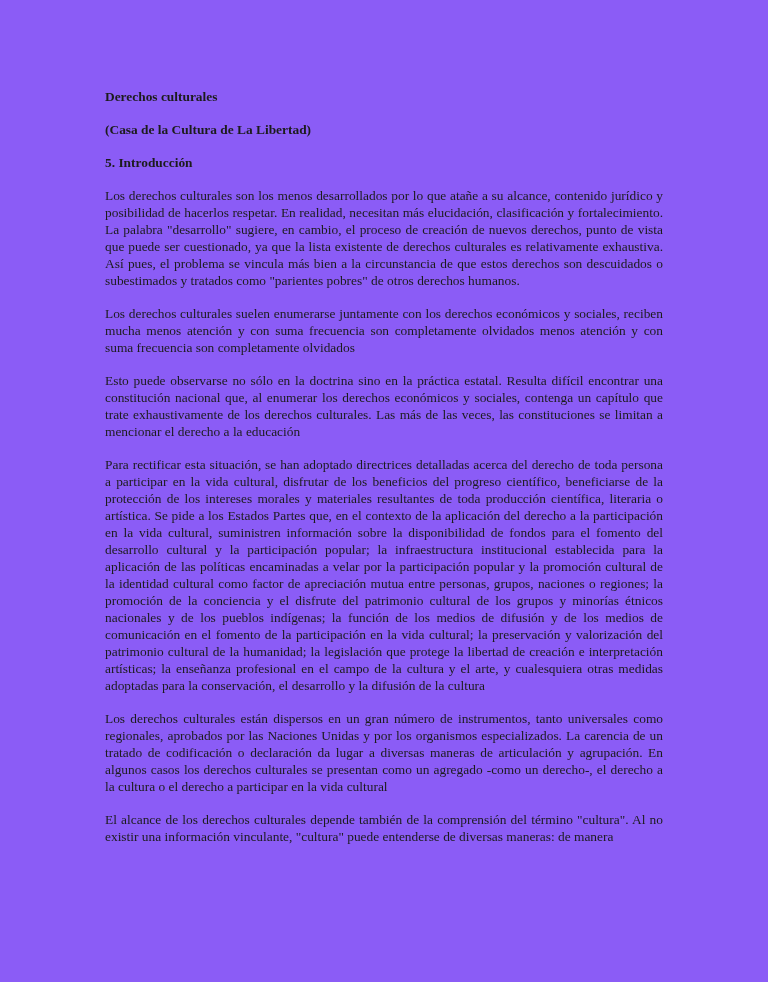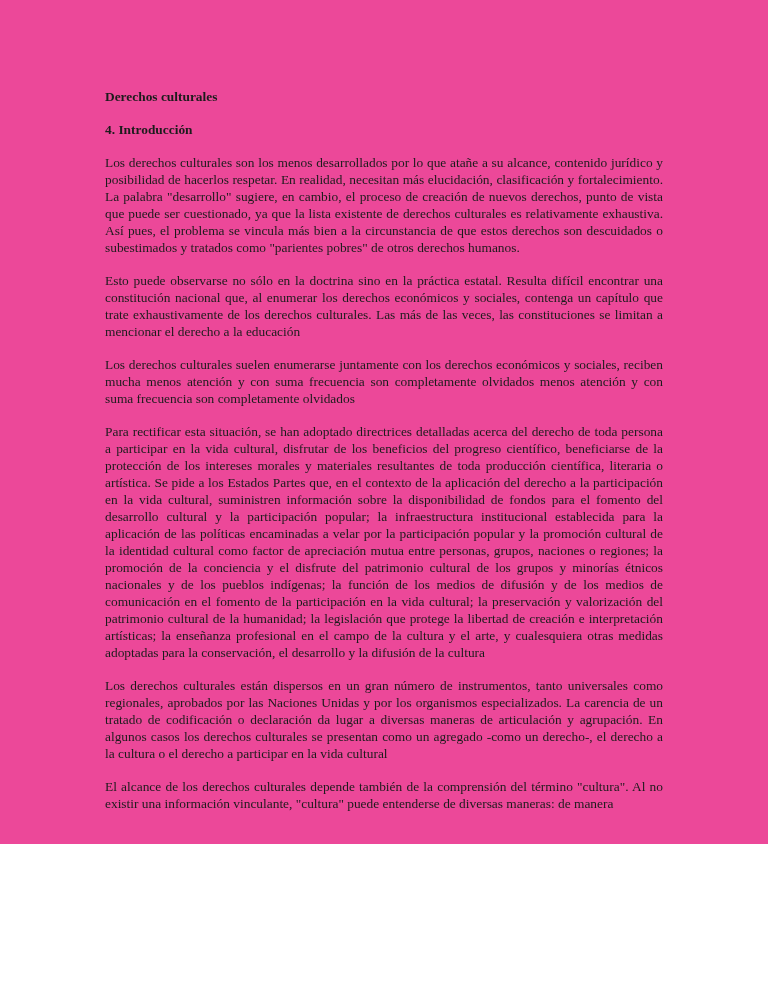--- a/index.html
+++ b/index.html
@@ -4,22 +4,22 @@
 <style>
   * { box-sizing: border-box; }
   html, body {
     margin: 0;
     padding: 0;
     background: #ffffff;
   }
   .page {
     position: relative;
     width: 768px;
-    height: 844px;
-    background: #ec4899;
+    height: 982px;
+    background: #8b5cf6;
     overflow: hidden;
     font-family: "Liberation Serif", serif;
   }
   .content {
     position: absolute;
     left: 105px;
     top: 88px;
     width: 558px;
     color: #1c1c1c;
     font-size: 13.4px;
@@ -42,22 +42,23 @@
     background: #cbcbcb;
     border-radius: 2px 2px 0 0;
   }
 </style>
 </head>
 <body>
 
 <div class="page">
   <div class="content">
     <p class="bold">Derechos culturales</p>
-    <p class="bold">4. Introducción</p>
+    <p class="bold">(Casa de la Cultura de La Libertad)</p>
+    <p class="bold">5. Introducción</p>
     <p>Los derechos culturales son los menos desarrollados por lo que atañe a su alcance, contenido jurídico y posibilidad de hacerlos respetar. En realidad, necesitan más elucidación, clasificación y fortalecimiento. La palabra "desarrollo" sugiere, en cambio, el proceso de creación de nuevos derechos, punto de vista que puede ser cuestionado, ya que la lista existente de derechos culturales es relativamente exhaustiva. Así pues, el problema se vincula más bien a la circunstancia de que estos derechos son descuidados o subestimados y tratados como "parientes pobres" de otros derechos humanos.</p>
+    <p>Los derechos culturales suelen enumerarse juntamente con los derechos económicos y sociales, reciben mucha menos atención y con suma frecuencia son completamente olvidados menos atención y con suma frecuencia son completamente olvidados</p>
     <p>Esto puede observarse no sólo en la doctrina sino en la práctica estatal. Resulta difícil encontrar una constitución nacional que, al enumerar los derechos económicos y sociales, contenga un capítulo que trate exhaustivamente de los derechos culturales. Las más de las veces, las constituciones se limitan a mencionar el derecho a la educación</p>
-    <p>Los derechos culturales suelen enumerarse juntamente con los derechos económicos y sociales, reciben mucha menos atención y con suma frecuencia son completamente olvidados menos atención y con suma frecuencia son completamente olvidados</p>
     <p>Para rectificar esta situación, se han adoptado directrices detalladas acerca del derecho de toda persona a participar en la vida cultural, disfrutar de los beneficios del progreso científico, beneficiarse de la protección de los intereses morales y materiales resultantes de toda producción científica, literaria o artística. Se pide a los Estados Partes que, en el contexto de la aplicación del derecho a la participación en la vida cultural, suministren información sobre la disponibilidad de fondos para el fomento del desarrollo cultural y la participación popular; la infraestructura institucional establecida para la aplicación de las políticas encaminadas a velar por la participación popular y la promoción cultural de la identidad cultural como factor de apreciación mutua entre personas, grupos, naciones o regiones; la promoción de la conciencia y el disfrute del patrimonio cultural de los grupos y minorías étnicos nacionales y de los pueblos indígenas; la función de los medios de difusión y de los medios de comunicación en el fomento de la participación en la vida cultural; la preservación y valorización del patrimonio cultural de la humanidad; la legislación que protege la libertad de creación e interpretación artísticas; la enseñanza profesional en el campo de la cultura y el arte, y cualesquiera otras medidas adoptadas para la conservación, el desarrollo y la difusión de la cultura</p>
     <p>Los derechos culturales están dispersos en un gran número de instrumentos, tanto universales como regionales, aprobados por las Naciones Unidas y por los organismos especializados. La carencia de un tratado de codificación o declaración da lugar a diversas maneras de articulación y agrupación. En algunos casos los derechos culturales se presentan como un agregado -como un derecho-, el derecho a la cultura o el derecho a participar en la vida cultural</p>
     <p>El alcance de los derechos culturales depende también de la comprensión del término "cultura". Al no existir una información vinculante, "cultura" puede entenderse de diversas maneras: de manera</p>
   </div>
   <div class="footer-artifact"></div>
 </div>
 
 </body></html>

